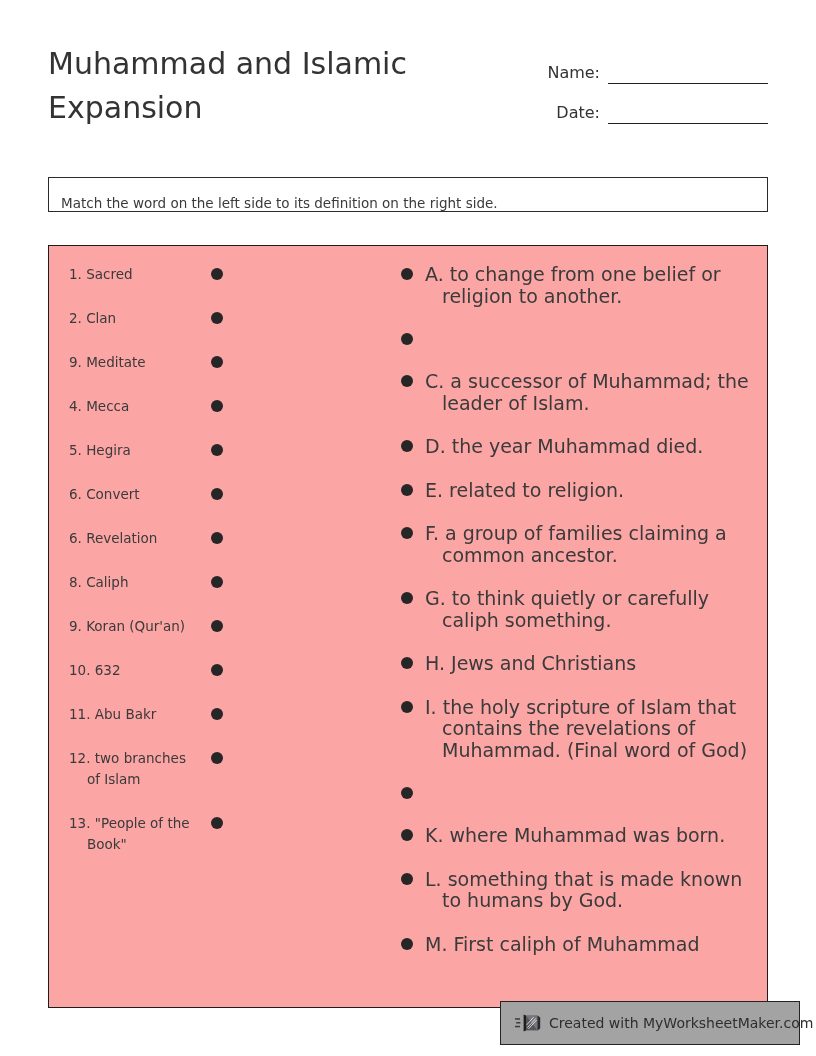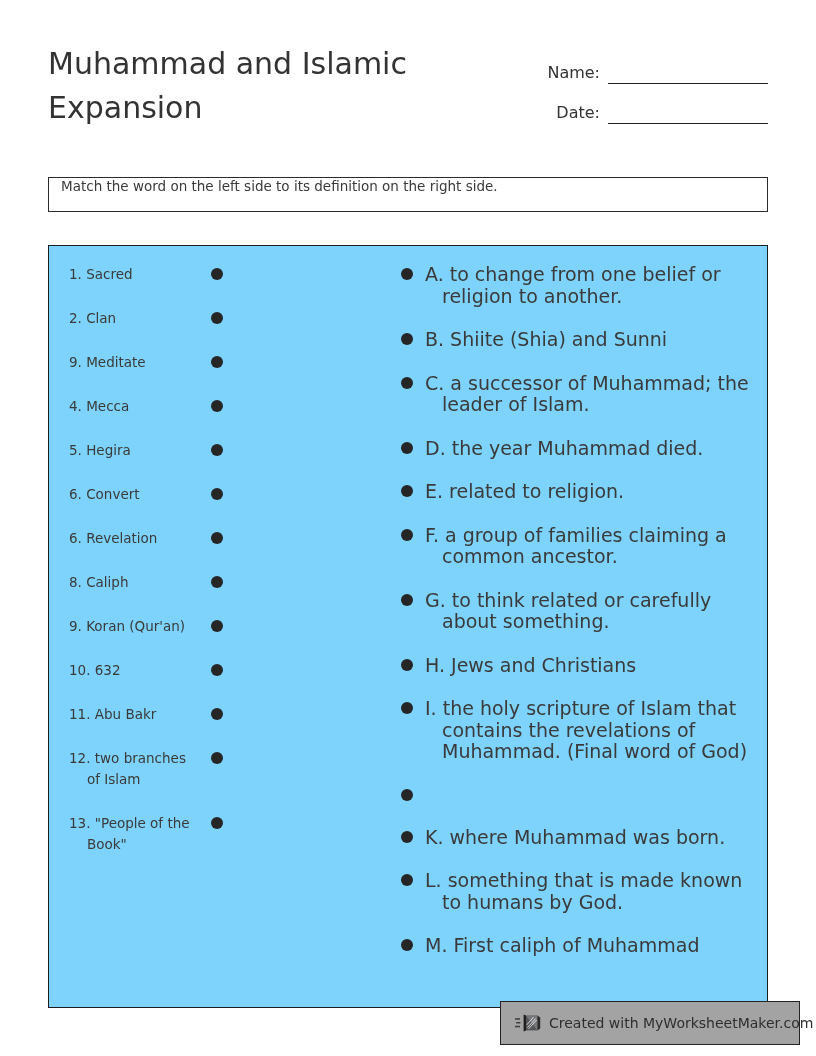--- a/index.html
+++ b/index.html
@@ -64,38 +64,38 @@
   #instruction-box {
     position: absolute;
     left: 48px;
     top: 177px;
     width: 720px;
     height: 35px;
     box-sizing: border-box;
     border: 1.3px solid #2b2b2b;
     background: #ffffff;
     display: flex;
-    align-items: flex-start;
+    align-items: flex-end;
   }
   #instruction-text {
     font-size: 13.5px;
     color: #3a3a3a;
     padding-left: 12px;
   }
 
   
   #matching-box {
     position: absolute;
     left: 48px;
     top: 245px;
     width: 720px;
     height: 763px;
     box-sizing: border-box;
     border: 1.6px solid #1d1d1d;
-    background: #7dd3fc;
+    background: #fca5a5;
   }
 
   #terms-column {
     position: absolute;
     left: 0px;
     top: 18px;
     width: 320px;
   }
   #definitions-column {
     position: absolute;
@@ -297,21 +297,20 @@
       <div class="def-row">
         <div class="def-dot-cell">
           <span class="dot"></span>
         </div>
         <div class="def-label">A. to change from one belief or religion to another.</div>
       </div>
       <div class="def-row">
         <div class="def-dot-cell">
           <span class="dot"></span>
         </div>
-        <div class="def-label">B. Shiite (Shia) and Sunni</div>
       </div>
       <div class="def-row">
         <div class="def-dot-cell">
           <span class="dot"></span>
         </div>
         <div class="def-label">C. a successor of Muhammad; the leader of Islam.</div>
       </div>
       <div class="def-row">
         <div class="def-dot-cell">
           <span class="dot"></span>
@@ -327,21 +326,21 @@
       <div class="def-row">
         <div class="def-dot-cell">
           <span class="dot"></span>
         </div>
         <div class="def-label">F. a group of families claiming a common ancestor.</div>
       </div>
       <div class="def-row">
         <div class="def-dot-cell">
           <span class="dot"></span>
         </div>
-        <div class="def-label">G. to think related or carefully about something.</div>
+        <div class="def-label">G. to think quietly or carefully caliph something.</div>
       </div>
       <div class="def-row">
         <div class="def-dot-cell">
           <span class="dot"></span>
         </div>
         <div class="def-label">H. Jews and Christians</div>
       </div>
       <div class="def-row">
         <div class="def-dot-cell">
           <span class="dot"></span>

